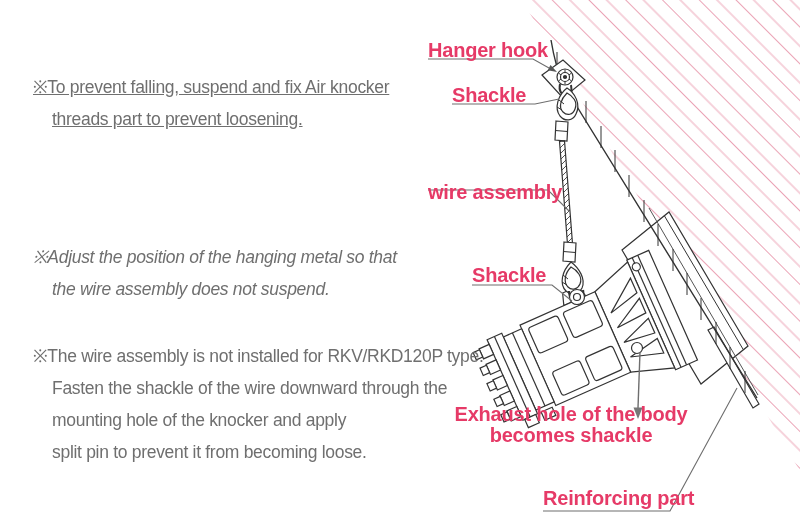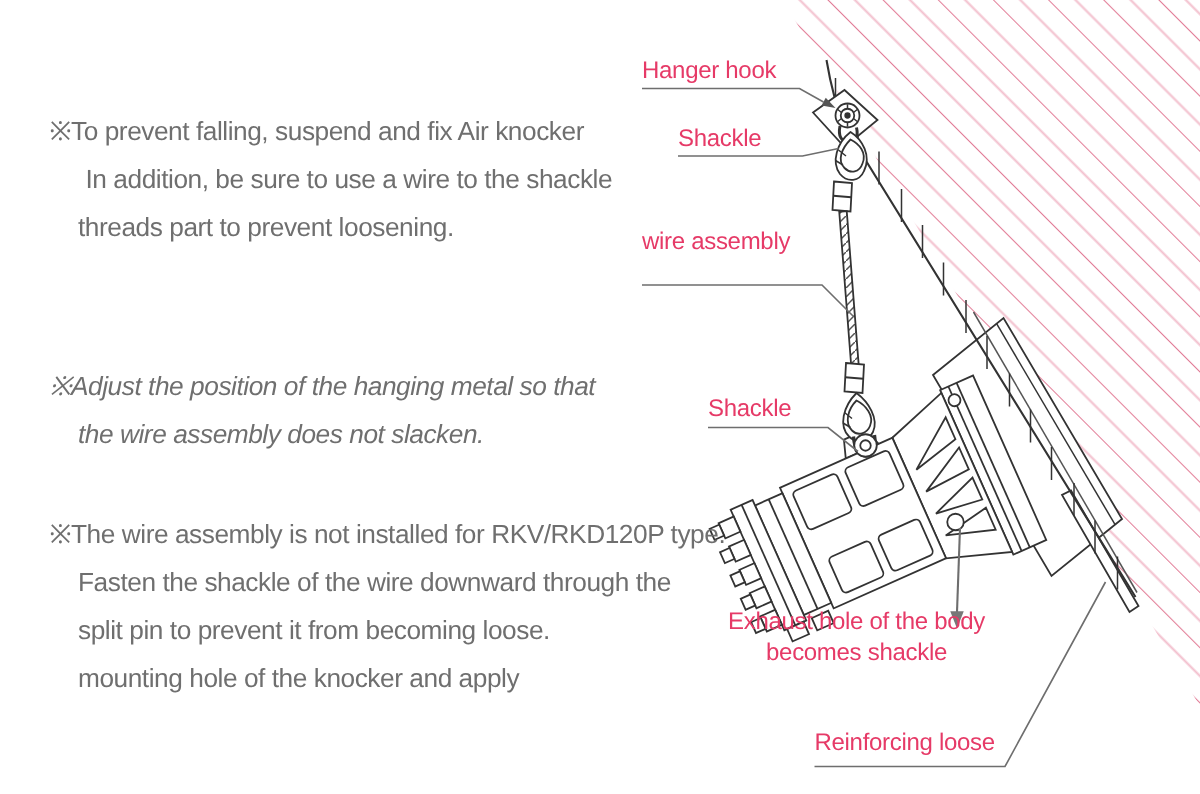--- a/index.html
+++ b/index.html
@@ -5,32 +5,32 @@
   html,body{margin:0;padding:0;background:#ffffff;}
   .canvas{
     position:relative;width:800px;height:529px;background:#ffffff;overflow:hidden;
     font-family:"Liberation Sans", sans-serif;
   }
   .diagram-svg{position:absolute;left:0;top:0;width:800px;height:529px;}
   .note{
     position:absolute;left:33px;color:#6f6f6f;font-size:17.5px;line-height:32px;
     letter-spacing:-0.3px;white-space:nowrap;
   }
-  .note-p1{top:71px;}
+  .note-p1{top:71px;text-decoration:underline;}
   .note-p2{top:241px;font-style:italic;}
   .note-p3{top:340px;}
   .ind1{padding-left:19px;}
   .ind2{padding-left:24px;}
   .dlabel{
-    position:absolute;color:#e63a67;font-weight:normal;font-size:16px;
+    position:absolute;color:#e63a67;font-weight:bold;font-size:20px;
     letter-spacing:-0.2px;white-space:nowrap;
   }
   .lbl-hanger{left:428px;top:39px;}
   .lbl-shackle-top{left:452px;top:84px;}
-  .lbl-wire{left:428px;top:153px;}
+  .lbl-wire{left:428px;top:181px;}
   .lbl-shackle-bottom{left:472px;top:264px;}
   .lbl-exhaust{left:441px;top:404px;width:260px;text-align:center;line-height:21px;}
   .lbl-reinforcing{left:543px;top:487px;}
 </style>
 </head>
 <body>
 
 <div class="canvas">
 
   <svg class="diagram-svg" viewBox="0 0 800 529" xmlns="http://www.w3.org/2000/svg">
@@ -157,37 +157,36 @@
       <path d="M428,190 L548,190 L569,211"></path>
       <path d="M472,285 L552,285 L572,301"></path>
       <path d="M543,511 L670,511 L737,388"></path>
       <path d="M640,352 L638,408" stroke-width="1.4"></path>
       <polygon points="638,419 633.5,407.5 642.5,407.5" fill="#777" stroke="none"></polygon>
     </g>
   </svg>
 
   <div class="note note-p1">
     <div class="note-line">※To prevent falling, suspend and fix Air knocker</div>
-    <div class="note-line ind2">In addition, be sure to use a wire to the shackle</div>
     <div class="note-line ind1">threads part to prevent loosening.</div>
   </div>
   <div class="note note-p2">
     <div class="note-line">※Adjust the position of the hanging metal so that</div>
-    <div class="note-line ind1">the wire assembly does not slacken.</div>
+    <div class="note-line ind1">the wire assembly does not suspend.</div>
   </div>
   <div class="note note-p3">
     <div class="note-line">※The wire assembly is not installed for RKV/RKD120P type.</div>
     <div class="note-line ind1">Fasten the shackle of the wire downward through the</div>
+    <div class="note-line ind1">mounting hole of the knocker and apply</div>
     <div class="note-line ind1">split pin to prevent it from becoming loose.</div>
-    <div class="note-line ind1">mounting hole of the knocker and apply</div>
   </div>
 
   <div class="dlabel lbl-hanger">Hanger hook</div>
   <div class="dlabel lbl-shackle-top">Shackle</div>
   <div class="dlabel lbl-wire">wire assembly</div>
   <div class="dlabel lbl-shackle-bottom">Shackle</div>
   <div class="dlabel lbl-exhaust">
     <div>Exhaust hole of the body</div>
     <div>becomes shackle</div>
   </div>
-  <div class="dlabel lbl-reinforcing">Reinforcing loose</div>
+  <div class="dlabel lbl-reinforcing">Reinforcing part</div>
 
 </div>
 
 </body></html>

